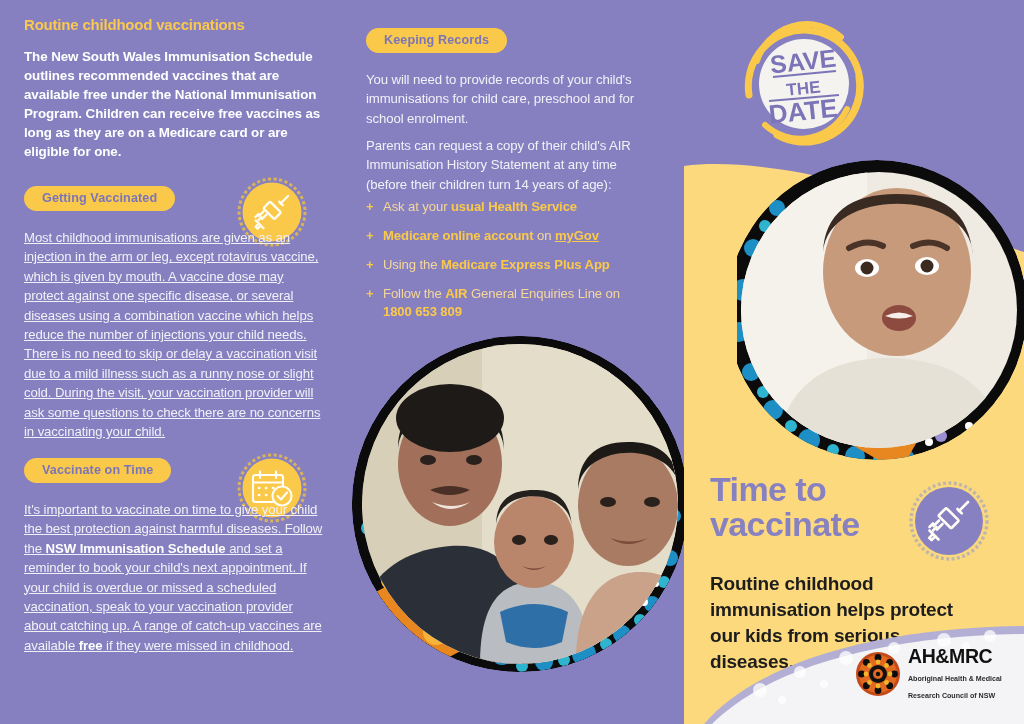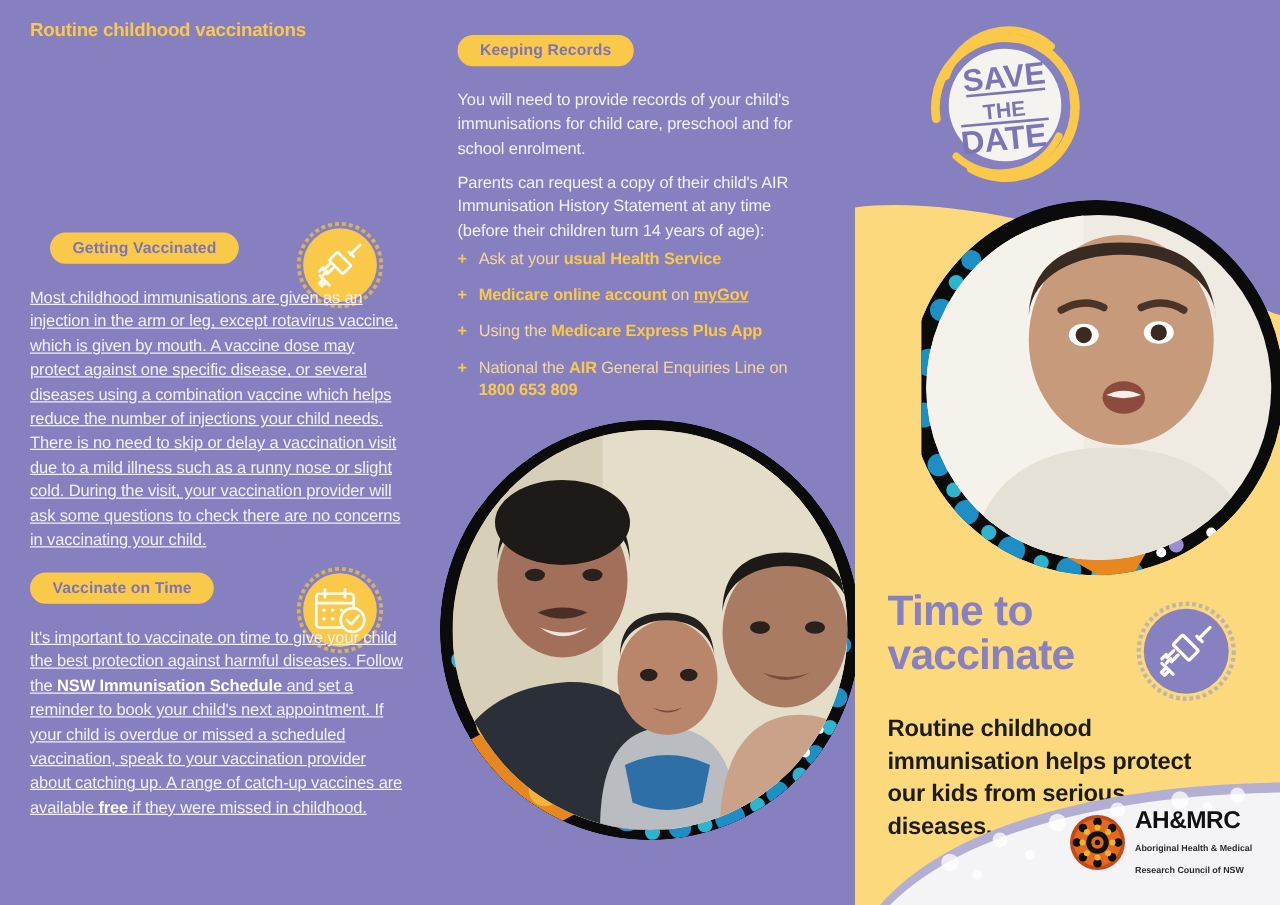--- a/index.html
+++ b/index.html
@@ -97,23 +97,24 @@
   .logo-main{color:#111;font-size:19.5px;font-weight:bold;letter-spacing:-0.4px;display:block;}
   .logo-sub{color:#2b2b2b;font-size:7.1px;font-weight:bold;display:block;line-height:1.28;margin-top:8px;}
 </style>
 </head>
 <body>
 
 <div id="page">
 
   <div class="col-left">
     <h1 class="main-title">Routine childhood vaccinations</h1>
-  </div>
-
-  <div style="position:absolute;left:40px;top:186px;">
+    <p class="intro">The New South Wales Immunisation Schedule outlines recommended vaccines that are available free under the National Immunisation Program. Children can receive free vaccines as long  as they are on a Medicare card or are eligible for one.</p>
+  </div>
+
+  <div style="position:absolute;left:24px;top:186px;">
     <span class="pill">Getting Vaccinated</span>
   </div>
 
   <div class="seal" style="left:236px;top:176px;">
     <svg viewBox="0 0 72 72">
       <g>
         <circle cx="36" cy="36" r="33" fill="none" stroke="#d8b35c" stroke-width="3" stroke-dasharray="3.2 2.4"></circle>
         <circle cx="36" cy="36" r="29.5" fill="#fbc94a"></circle>
       </g>
       <g stroke="#fffdf4" stroke-width="2.3" fill="none" stroke-linecap="round" stroke-linejoin="round">
@@ -171,21 +172,21 @@
     <li>
       <span class="plus">+</span><span>Ask at your </span><b>usual Health Service</b>
     </li>
     <li>
       <span class="plus">+</span><b>Medicare online account</b><span> on </span><u>myGov</u>
     </li>
     <li>
       <span class="plus">+</span><span>Using the </span><b>Medicare Express Plus App</b>
     </li>
     <li>
-      <span class="plus">+</span><span>National the </span><b>AIR</b><span> General Enquiries Line on</span><span class="phone">1800 653 809</span>
+      <span class="plus">+</span><span>Follow the </span><b>AIR</b><span> General Enquiries Line on</span><span class="phone">1800 653 809</span>
     </li>
   </ul>
 
   <div class="family-circle">
     <div class="fam-inner">
       <svg width="336" height="336" viewBox="0 0 336 336" style="position:absolute;inset:0;">
         <defs>
           <clipPath id="ringclip">
               <circle cx="168" cy="168" r="168"></circle>
             </clipPath>

